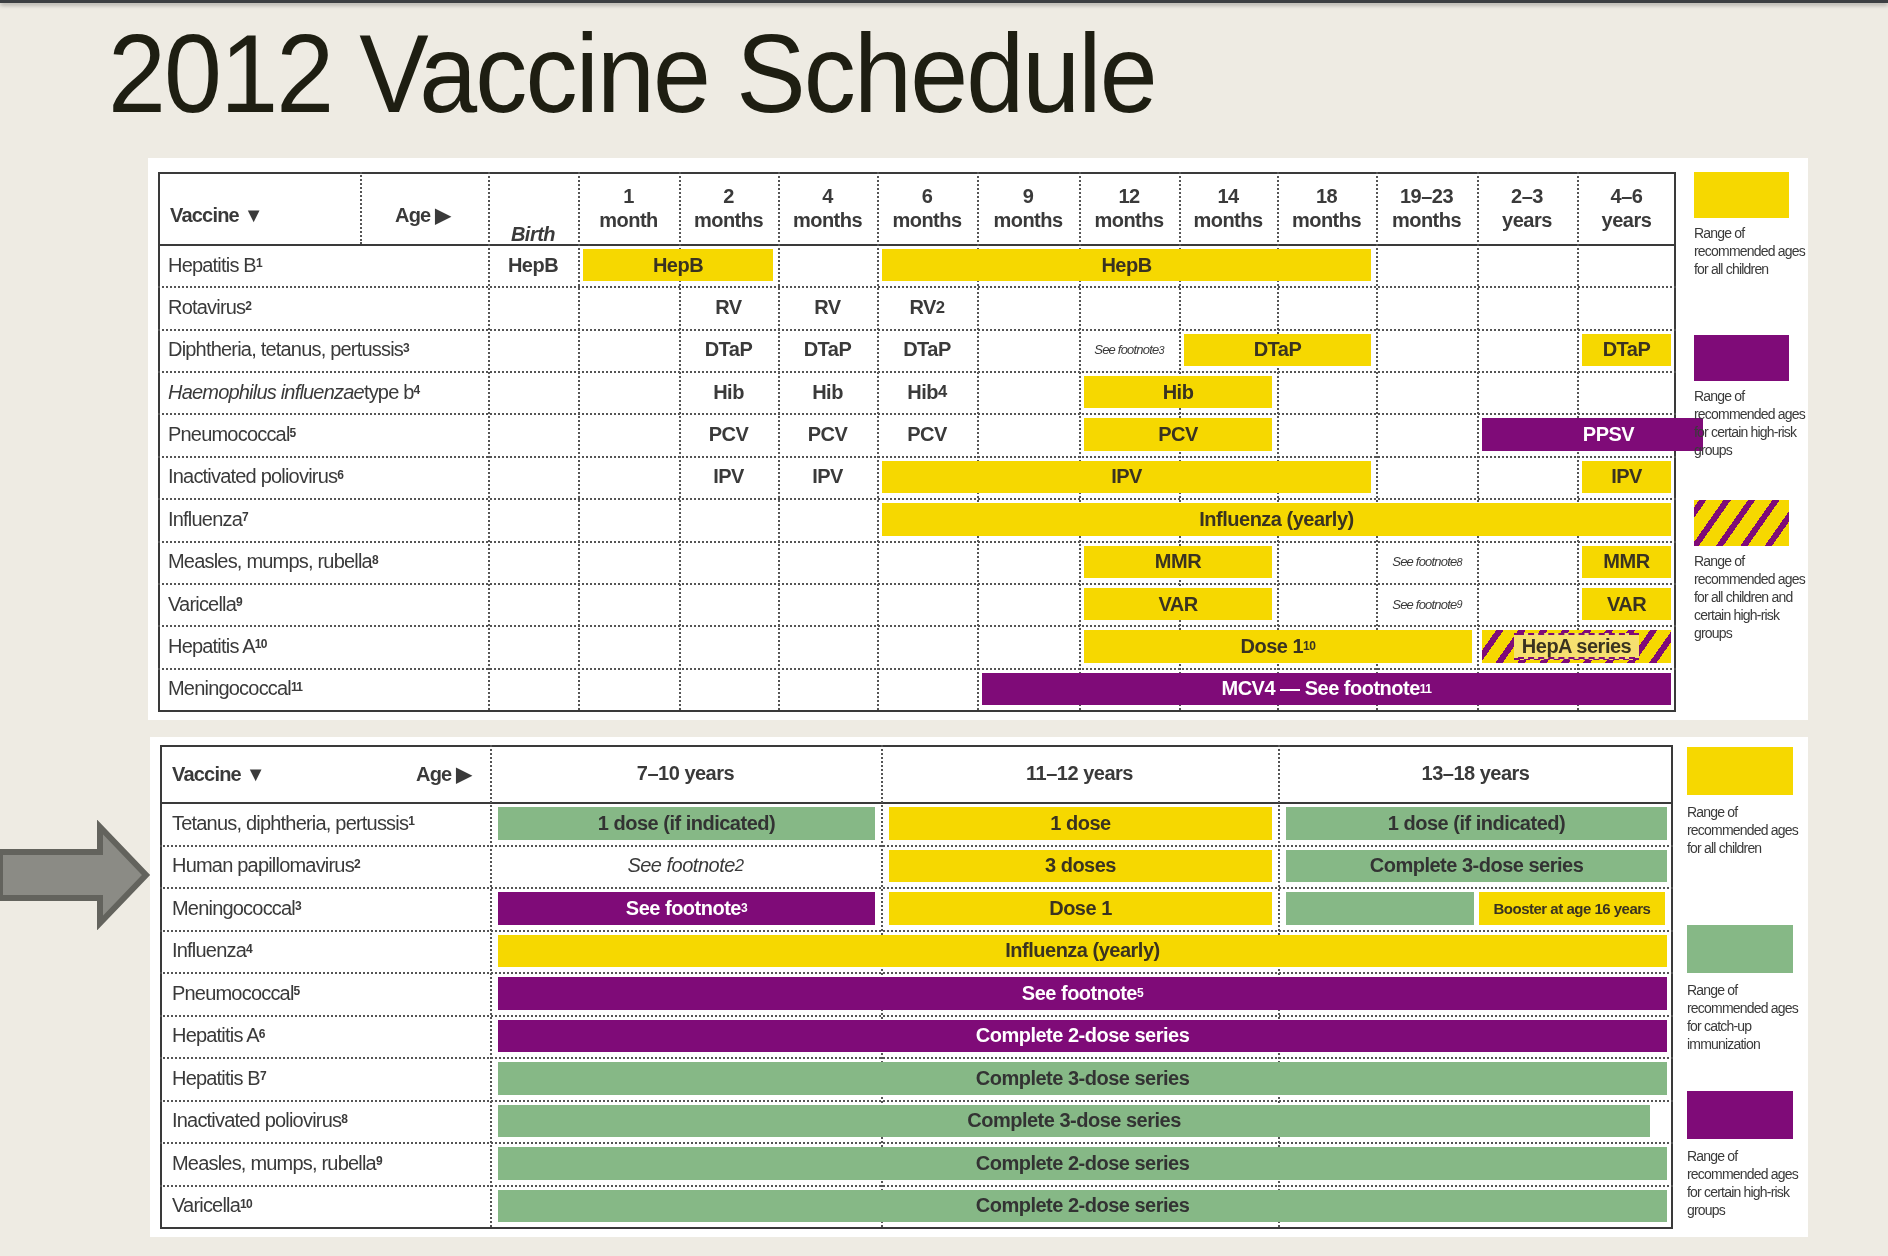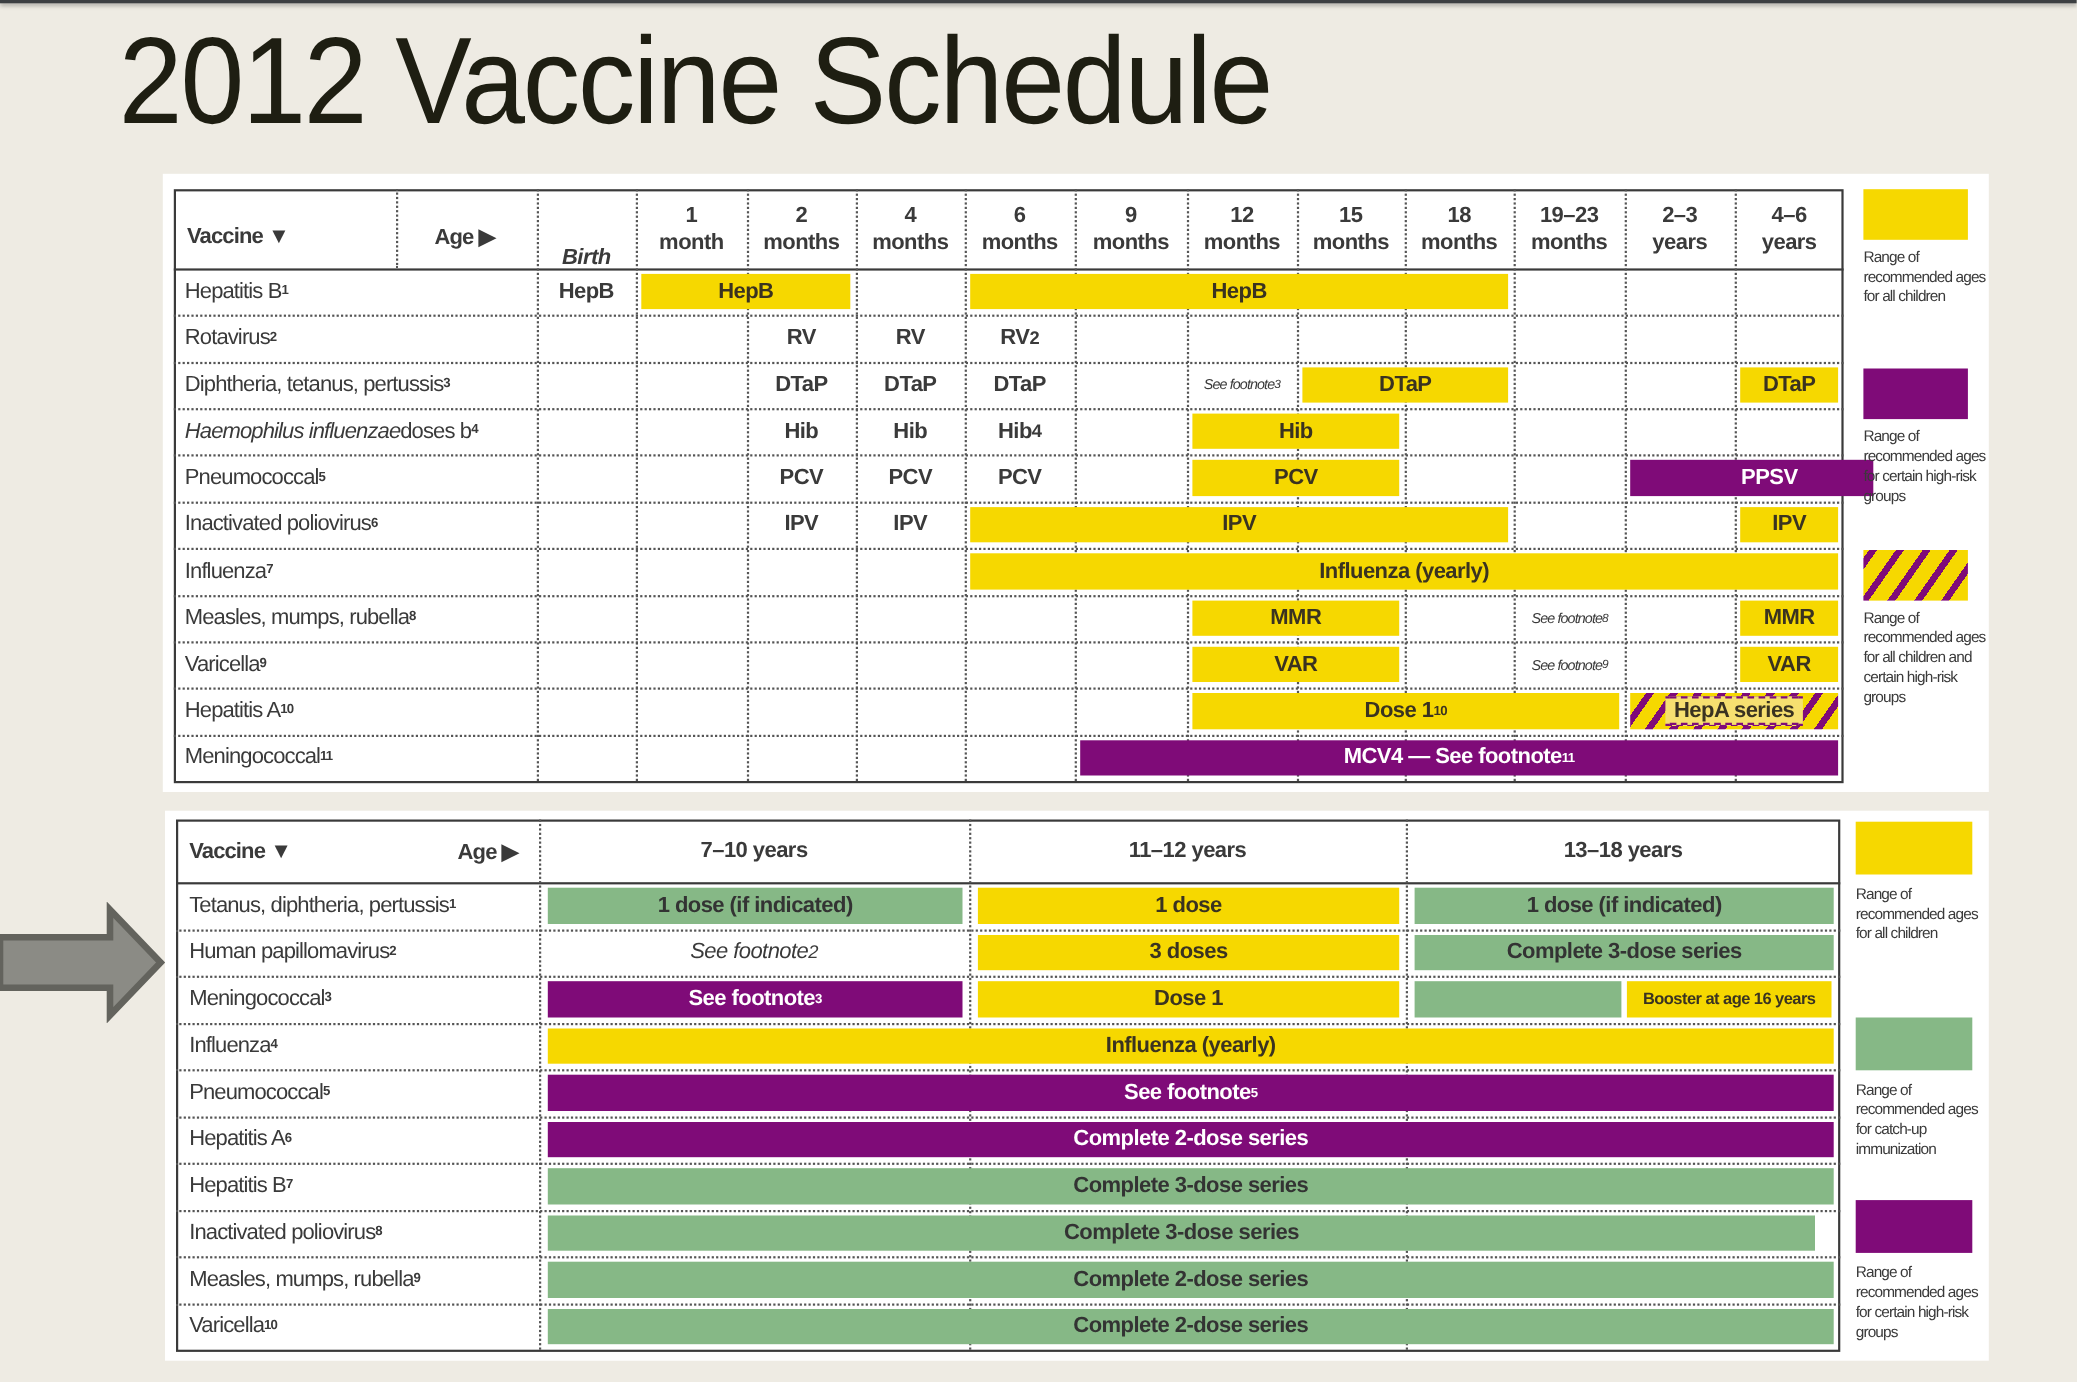--- a/index.html
+++ b/index.html
@@ -94,21 +94,21 @@
   </div>
 <div class="cell-text hdr" style="left:977px;top:176px;width:102px;height:64px;">
     <span>9</span>
     <span>months</span>
   </div>
 <div class="cell-text hdr" style="left:1079px;top:176px;width:100px;height:64px;">
     <span>12</span>
     <span>months</span>
   </div>
 <div class="cell-text hdr" style="left:1179px;top:176px;width:98px;height:64px;">
-    <span>15</span>
+    <span>14</span>
     <span>months</span>
   </div>
 <div class="cell-text hdr" style="left:1277px;top:176px;width:99px;height:64px;">
     <span>18</span>
     <span>months</span>
   </div>
 <div class="cell-text hdr" style="left:1376px;top:176px;width:101px;height:64px;">
     <span>19–23</span>
     <span>months</span>
   </div>
@@ -165,21 +165,21 @@
     <sup>3</sup>
   </div>
 <div class="bar yellow" style="left:1184px;top:333.72px;width:187px;height:32.36px;">
     <span>DTaP</span>
   </div>
 <div class="bar yellow" style="left:1582px;top:333.72px;width:89px;height:32.36px;">
     <span>DTaP</span>
   </div>
 <div class="label" style="left:168px;top:371.08px;height:42.36px;justify-content:space-between;">
     <span style="font-style: italic;">Haemophilus influenzae</span>
-    <span> doses b</span>
+    <span> type b</span>
     <sup>4</sup>
   </div>
 <div class="cell-text" style="left:679px;top:371.08px;width:99px;height:42.36px;">
     <span>Hib</span>
   </div>
 <div class="cell-text" style="left:778px;top:371.08px;width:99px;height:42.36px;">
     <span>Hib</span>
   </div>
 <div class="cell-text" style="left:877px;top:371.08px;width:100px;height:42.36px;">
     <span>Hib</span>

